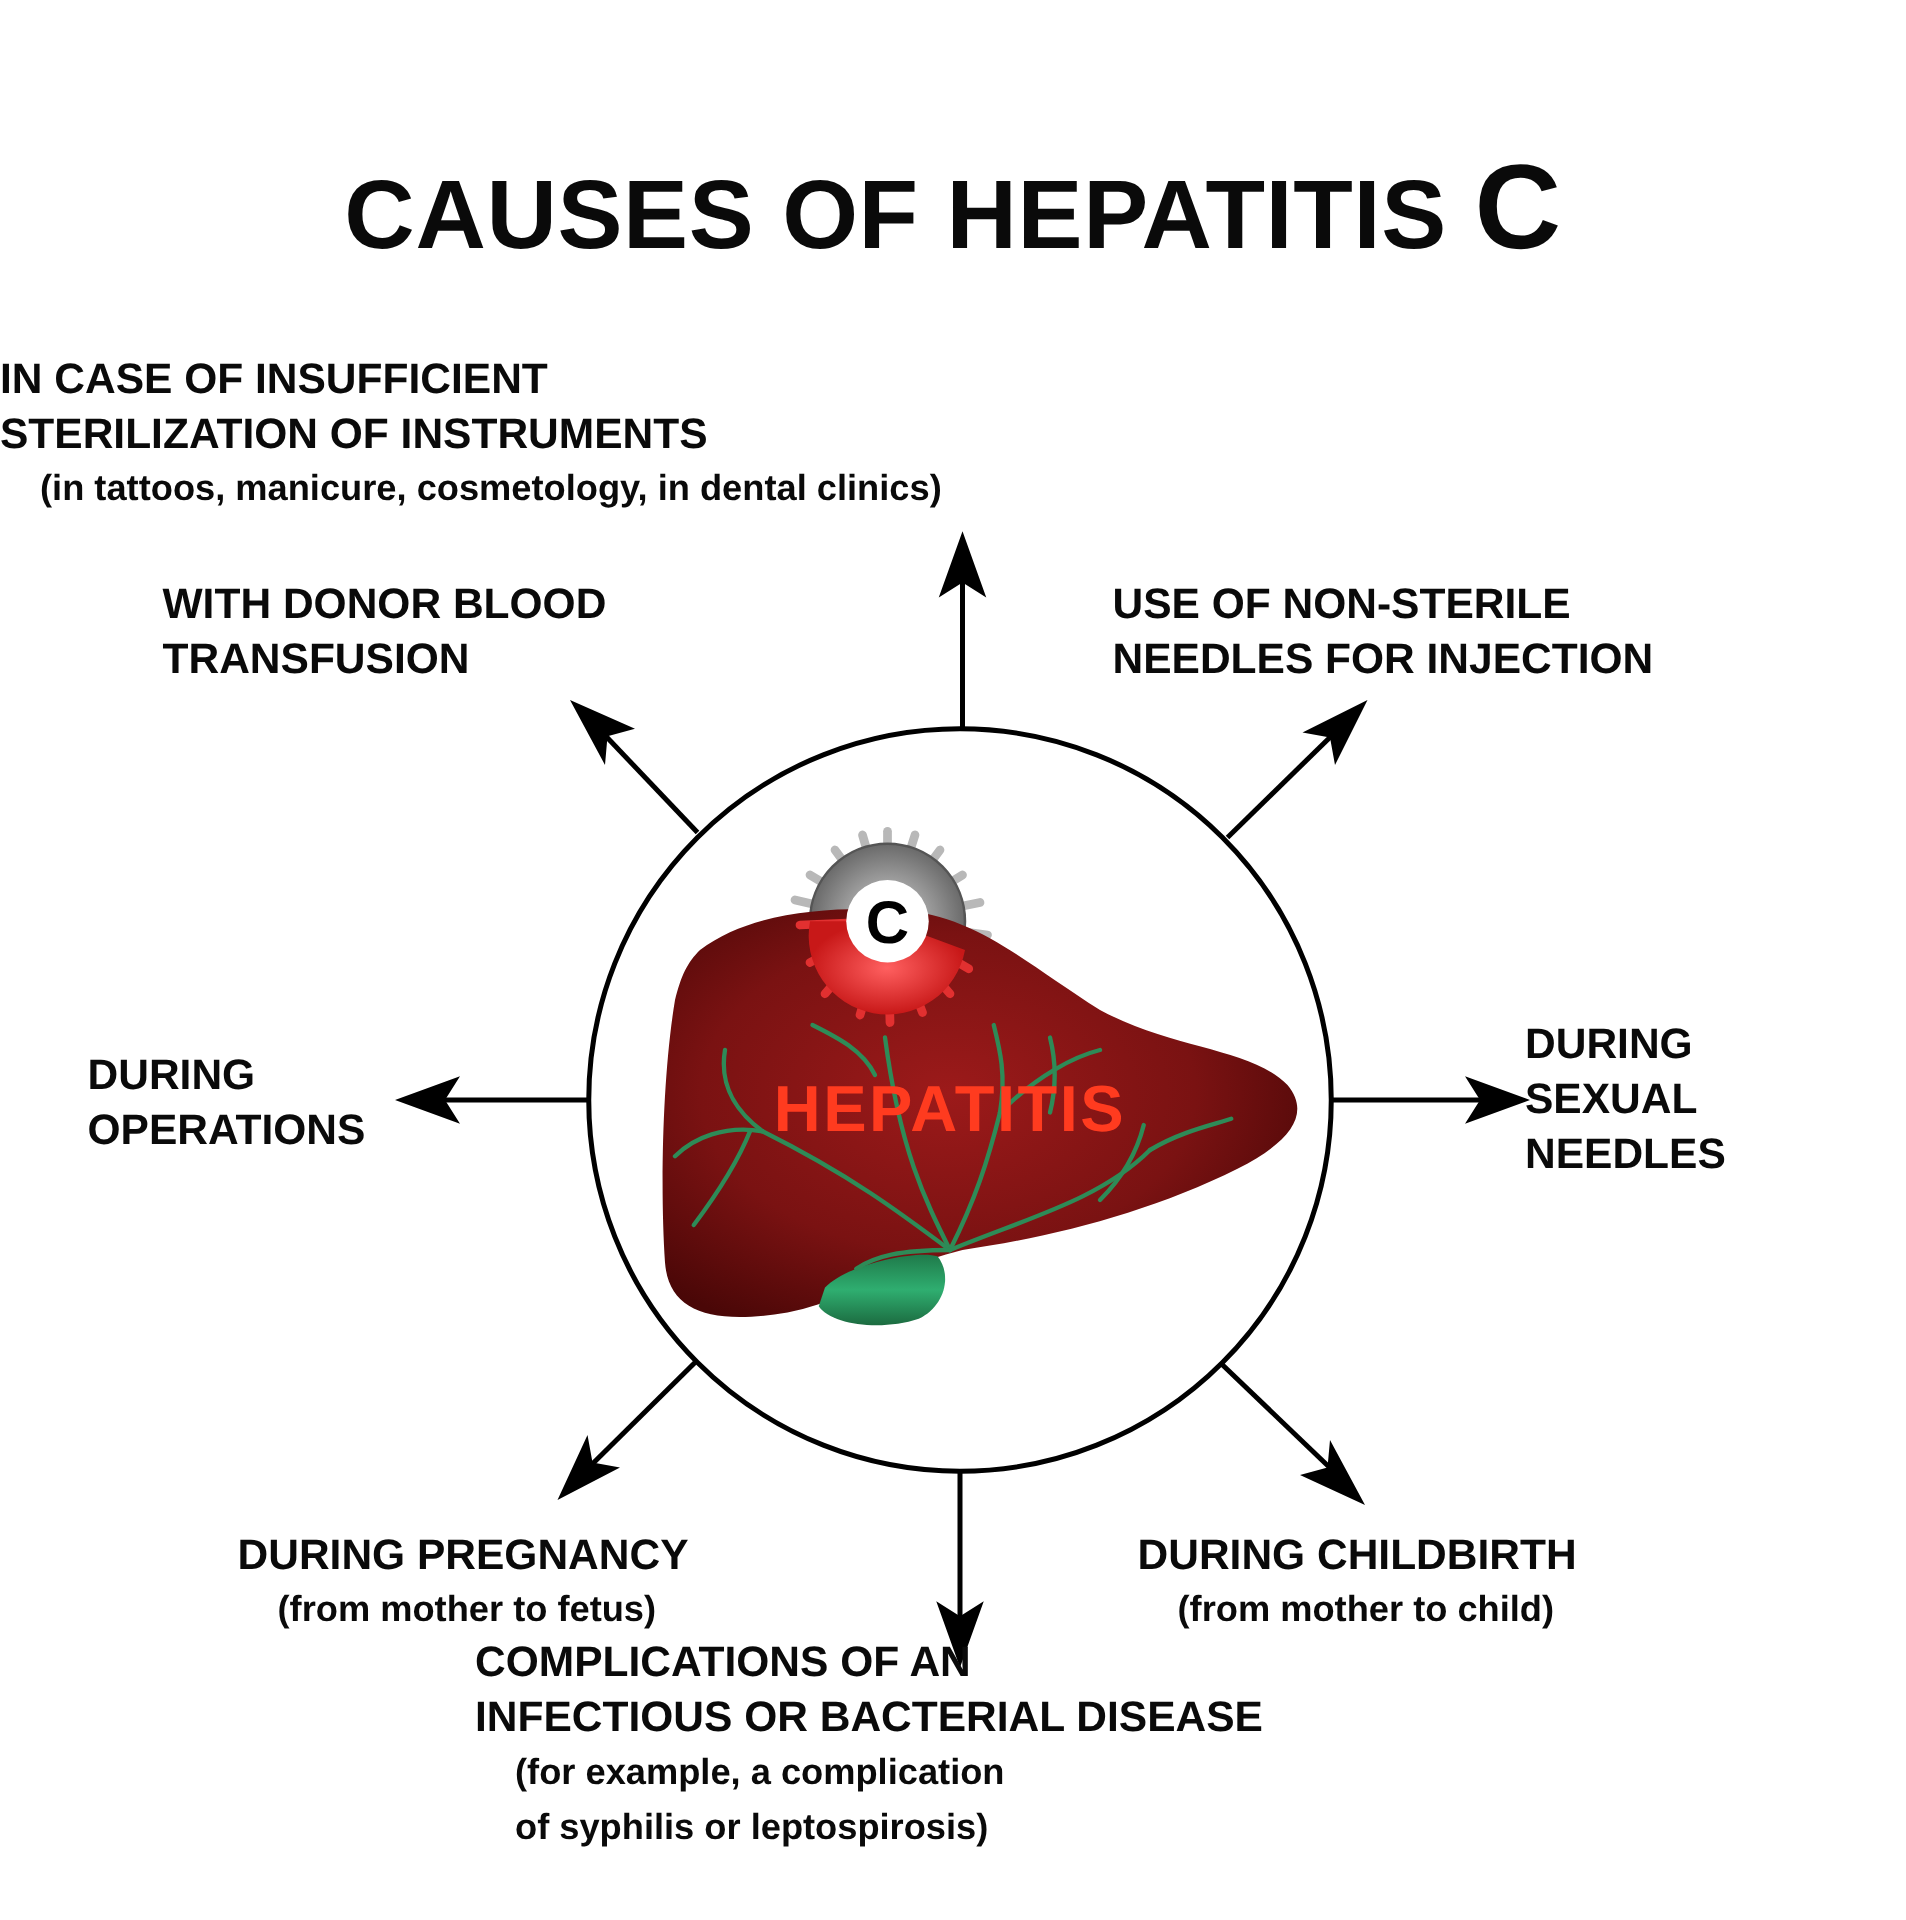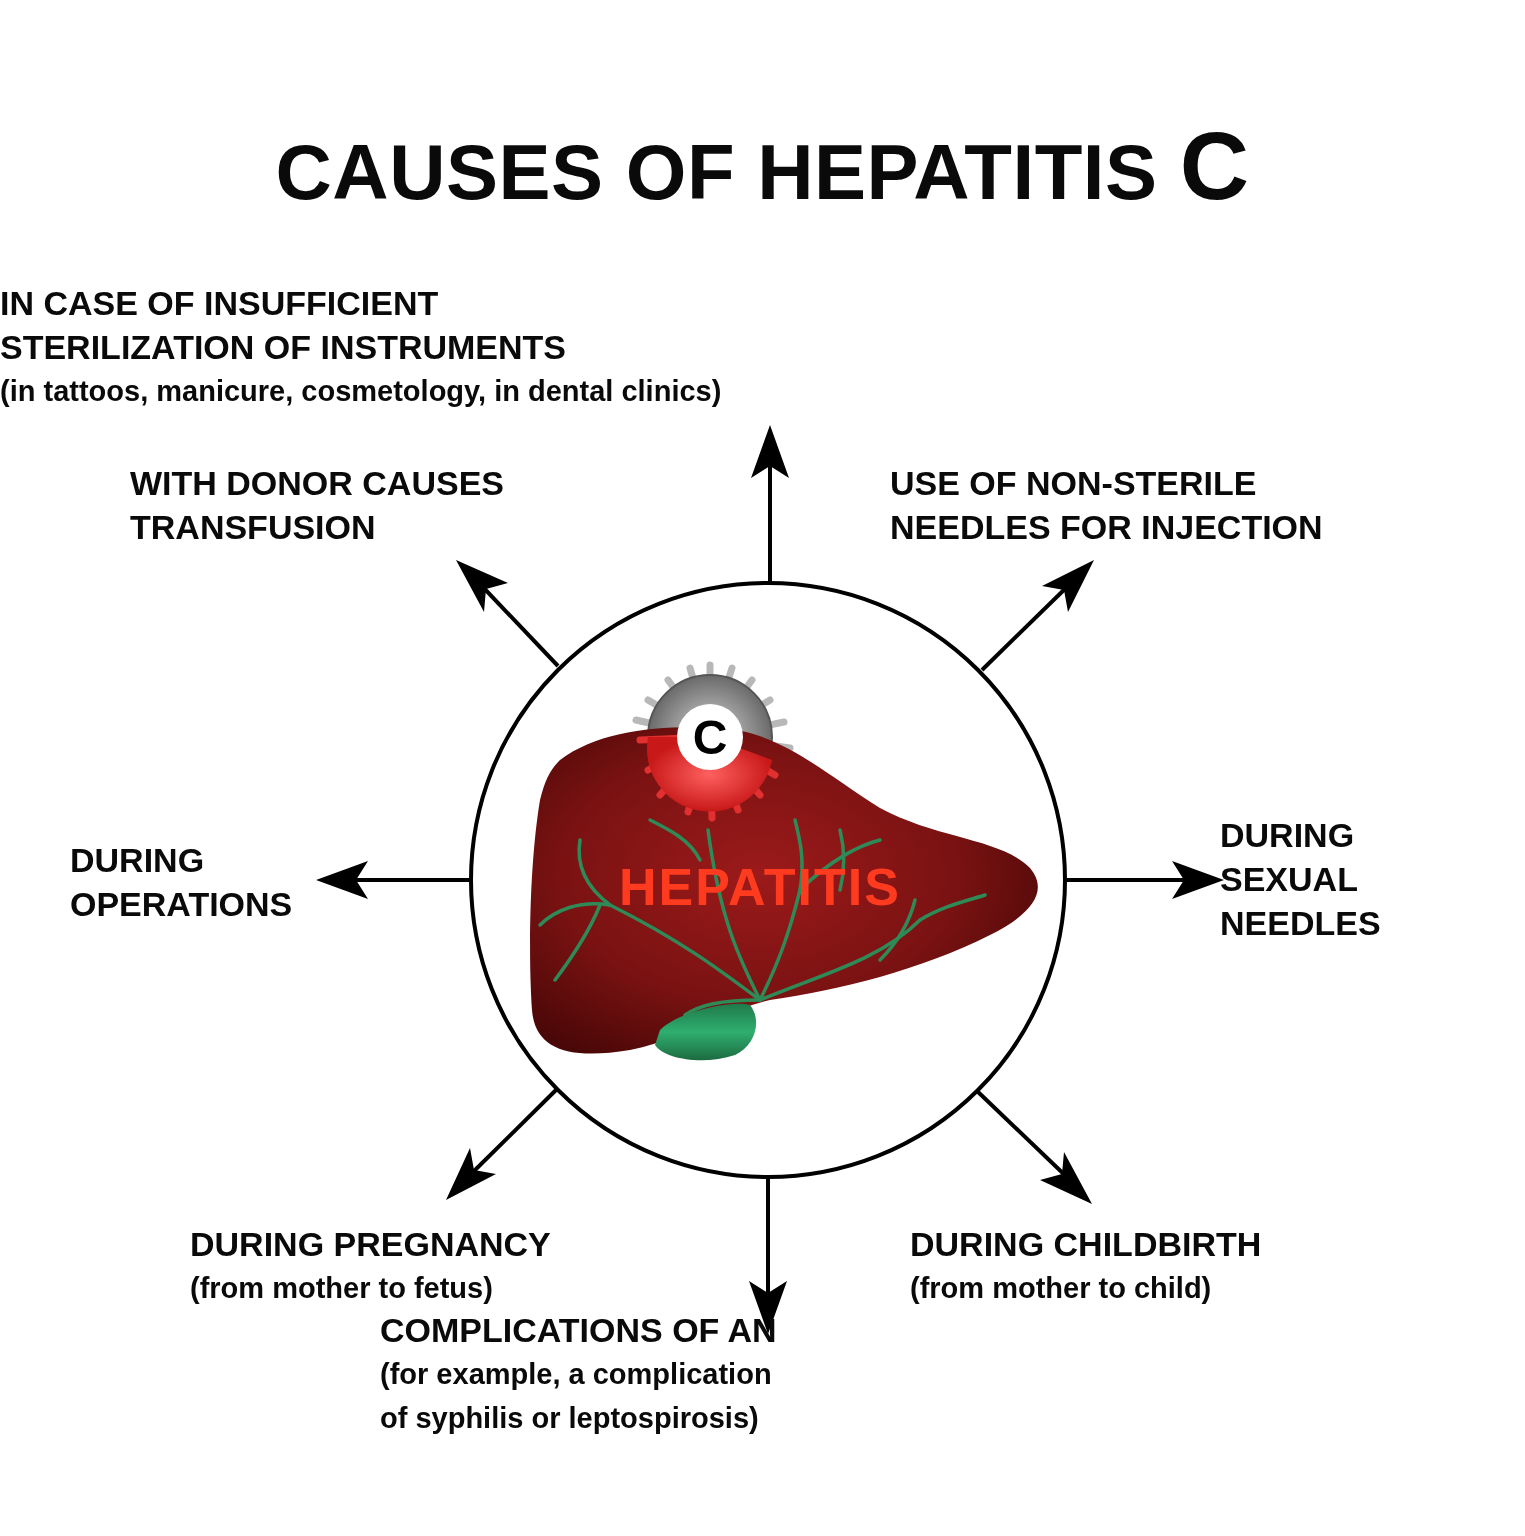--- a/index.html
+++ b/index.html
@@ -1,20 +1,20 @@
 <!DOCTYPE html>
 <html><head>
 <meta charset="utf-8">
 <style>
   html,body{margin:0;padding:0;background:#ffffff;}
   body{width:1525px;height:1536px;position:relative;overflow:hidden;font-family:"Liberation Sans",sans-serif;color:#0a0a0a;}
   .title{position:absolute;left:0;width:1525px;top:118px;text-align:center;font-weight:bold;font-size:78px;letter-spacing:0.5px;line-height:1;}
   .title .c{font-size:96px;}
   .lbl{position:absolute;font-weight:bold;font-size:34px;line-height:44px;white-space:nowrap;}
-  .lbl .sub{font-size:29px;line-height:44px;display:block;}
+  .lbl .sub{font-size:29px;line-height:44px;display:block;margin-left:32px;}
   .lbl .main{display:block;}
   svg.diagram{position:absolute;left:0;top:0;}
 </style>
 </head>
 <body>
 
 <div class="title">
   <span>CAUSES OF HEPATITIS</span>
   <span class="c">C</span>
 </div>
@@ -165,30 +165,31 @@
   <span class="main">NEEDLES</span>
 </div>
 
 <div class="lbl" style="left:910px;width:430px;top:1222px;">
   <span class="main">DURING CHILDBIRTH</span>
   <span class="sub">(from mother to child)</span>
 </div>
 
 <div class="lbl" style="left:380px;width:760px;top:1308px;">
   <span class="main">COMPLICATIONS OF AN</span>
+  <span class="main">INFECTIOUS OR BACTERIAL DISEASE</span>
   <span class="sub">(for example, a complication</span>
   <span class="sub">of syphilis or leptospirosis)</span>
 </div>
 
 <div class="lbl" style="left:190px;width:430px;top:1222px;">
   <span class="main">DURING PREGNANCY</span>
   <span class="sub">(from mother to fetus)</span>
 </div>
 
 <div class="lbl" style="left:70px;width:270px;top:838px;">
   <span class="main">DURING</span>
   <span class="main">OPERATIONS</span>
 </div>
 
 <div class="lbl" style="left:130px;width:430px;top:461px;">
-  <span class="main">WITH DONOR CAUSES</span>
+  <span class="main">WITH DONOR BLOOD</span>
   <span class="main">TRANSFUSION</span>
 </div>
 
 </body></html>

